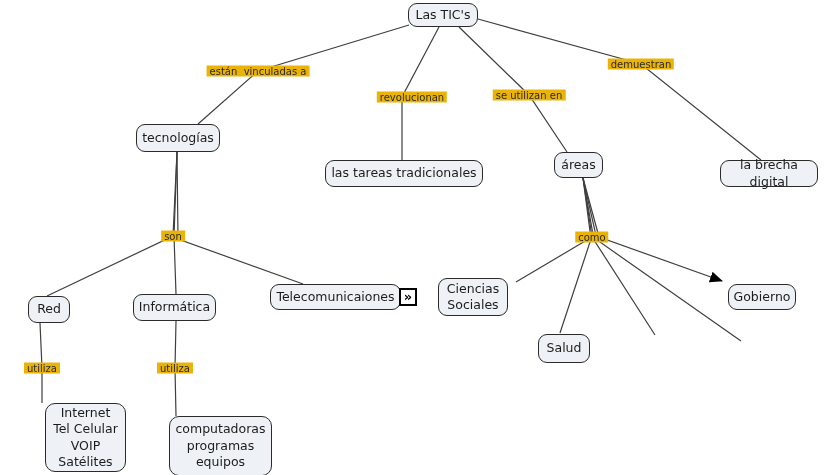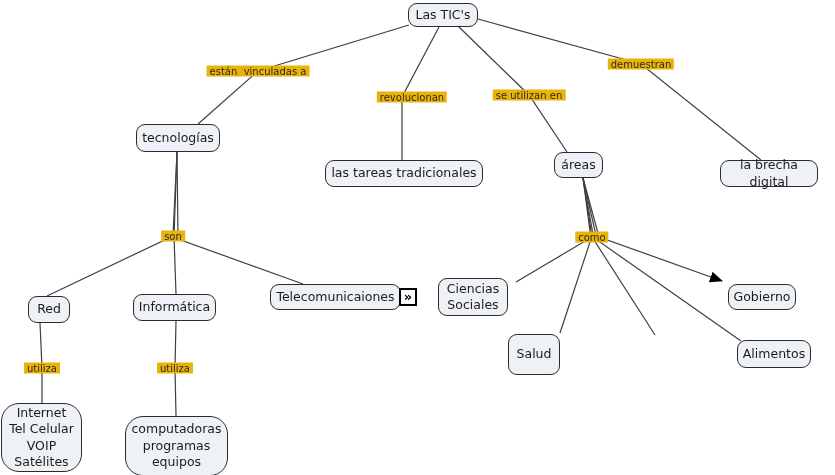--- a/index.html
+++ b/index.html
@@ -30,21 +30,21 @@
     border-radius: 9px;
     display: flex;
     align-items: center;
     justify-content: center;
     text-align: center;
     font-size: 12.5px;
     line-height: 16.5px;
     white-space: pre-line;
     color: #1c1c1c;
   }
-  .node.big-radius { border-radius: 18px; }
+  .node.big-radius { border-radius: 10px; margin-left: 44px; }
   .edge-label {
     position: absolute;
     transform: translate(-50%, -50%);
     background: #eab308;
     padding: 0 3px;
     font-size: 10px;
     white-space: pre;
     color: #2b2b2b;
   }
   .resource-icon {
@@ -101,22 +101,21 @@
   <div class="node" style="left:270px;top:284px;width:131px;height:26px">Telecomunicaiones</div>
   <div class="node big-radius" style="left:1px;top:403px;width:81px;height:69px">Internet
 Tel Celular
 VOIP
 Satélites</div>
   <div class="node big-radius" style="left:125px;top:416px;width:103px;height:60px">computadoras
 programas
 equipos</div>
   <div class="node" style="left:438px;top:278px;width:70px;height:38px">Ciencias
 Sociales</div>
-  <div class="node" style="left:508px;top:334px;width:52px;height:41px">Salud</div>
-  <div class="node" style="left:737px;top:340px;width:74px;height:28px">Alimentos</div>
+  <div class="node" style="left:538px;top:334px;width:52px;height:29px">Salud</div>
   <div class="node" style="left:728px;top:284px;width:68px;height:26px">Gobierno</div>
 
   <div class="edge-label" style="left:258px;top:71px">están  vinculadas a</div>
   <div class="edge-label" style="left:412px;top:97px">revolucionan</div>
   <div class="edge-label" style="left:529px;top:95px">se utilizan en</div>
   <div class="edge-label" style="left:641px;top:64px">demuestran</div>
   <div class="edge-label" style="left:173px;top:236px">son</div>
   <div class="edge-label" style="left:42px;top:368px">utiliza</div>
   <div class="edge-label" style="left:175px;top:368px">utiliza</div>
   <div class="edge-label" style="left:592px;top:237px">como</div>

